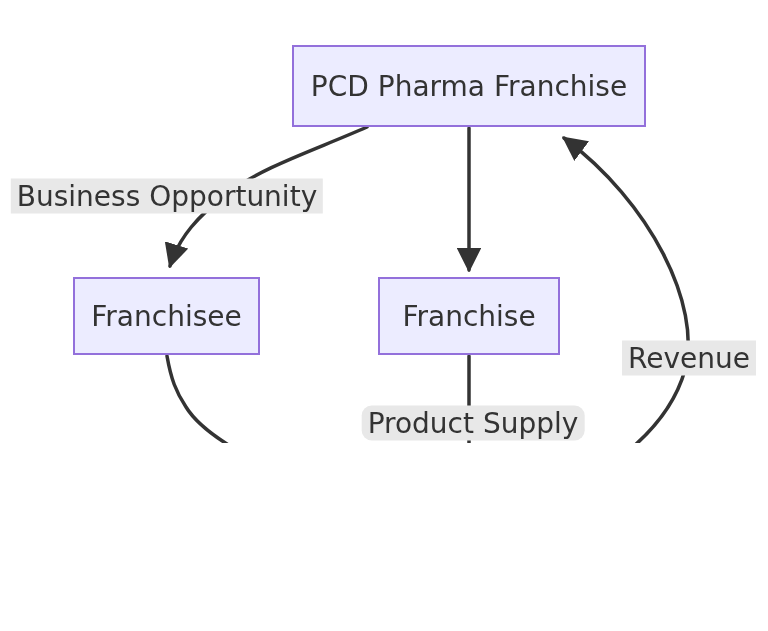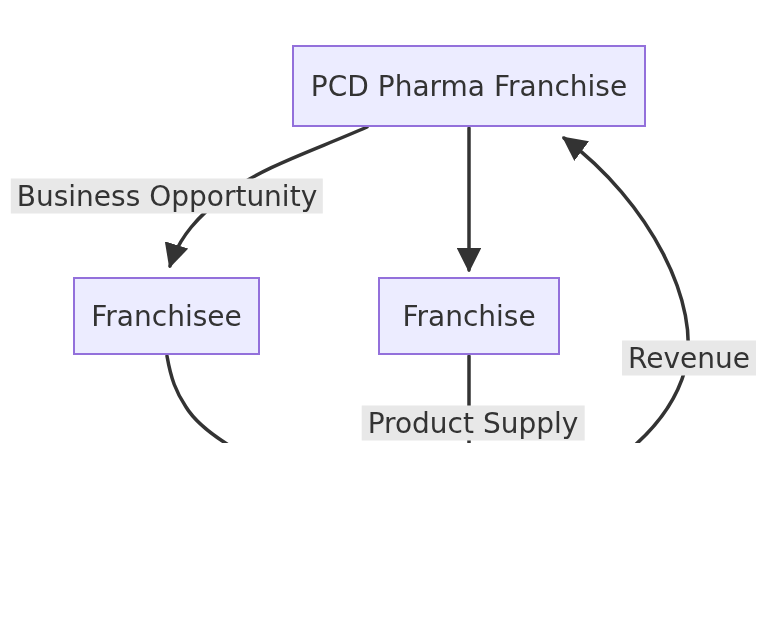--- a/index.html
+++ b/index.html
@@ -47,21 +47,21 @@
     transform: translate(-50%, -50%);
     background: var(--edge_label_bg, #e8e8e8);
     padding: 2px 6px;
     font-size: 28px;
     line-height: 31px;
     white-space: nowrap;
   }
   #lbl-business-opportunity { left: 167px; top: 196px; }
   #lbl-brand-visibility     { left: 469px; top: 196px; }
   #lbl-distribution         { left: 167px; top: 423px; }
-  #lbl-product-supply       { left: 473px; top: 423px; }
+  #lbl-product-supply       { left: 473px; top: 423px; border-radius: 10px; }
   #lbl-revenue              { left: 689px; top: 311px; margin-top: 47px; }
 </style>
 </head>
 <body style="--background: #ffffff; --node_fill: #ECECFF; --node_border: #9370DB; --edge_color: #333333; --edge_label_bg: #e8e8e8; --text_color: #333333;">
 
 <div class="canvas">
 
   <svg class="edges" viewBox="0 0 768 631" xmlns="http://www.w3.org/2000/svg">
     <defs>
       <marker id="arrowhead" viewBox="0 0 10 10" refX="9" refY="5" markerWidth="7" markerHeight="7" orient="auto-start-reverse" markerUnits="strokeWidth">

